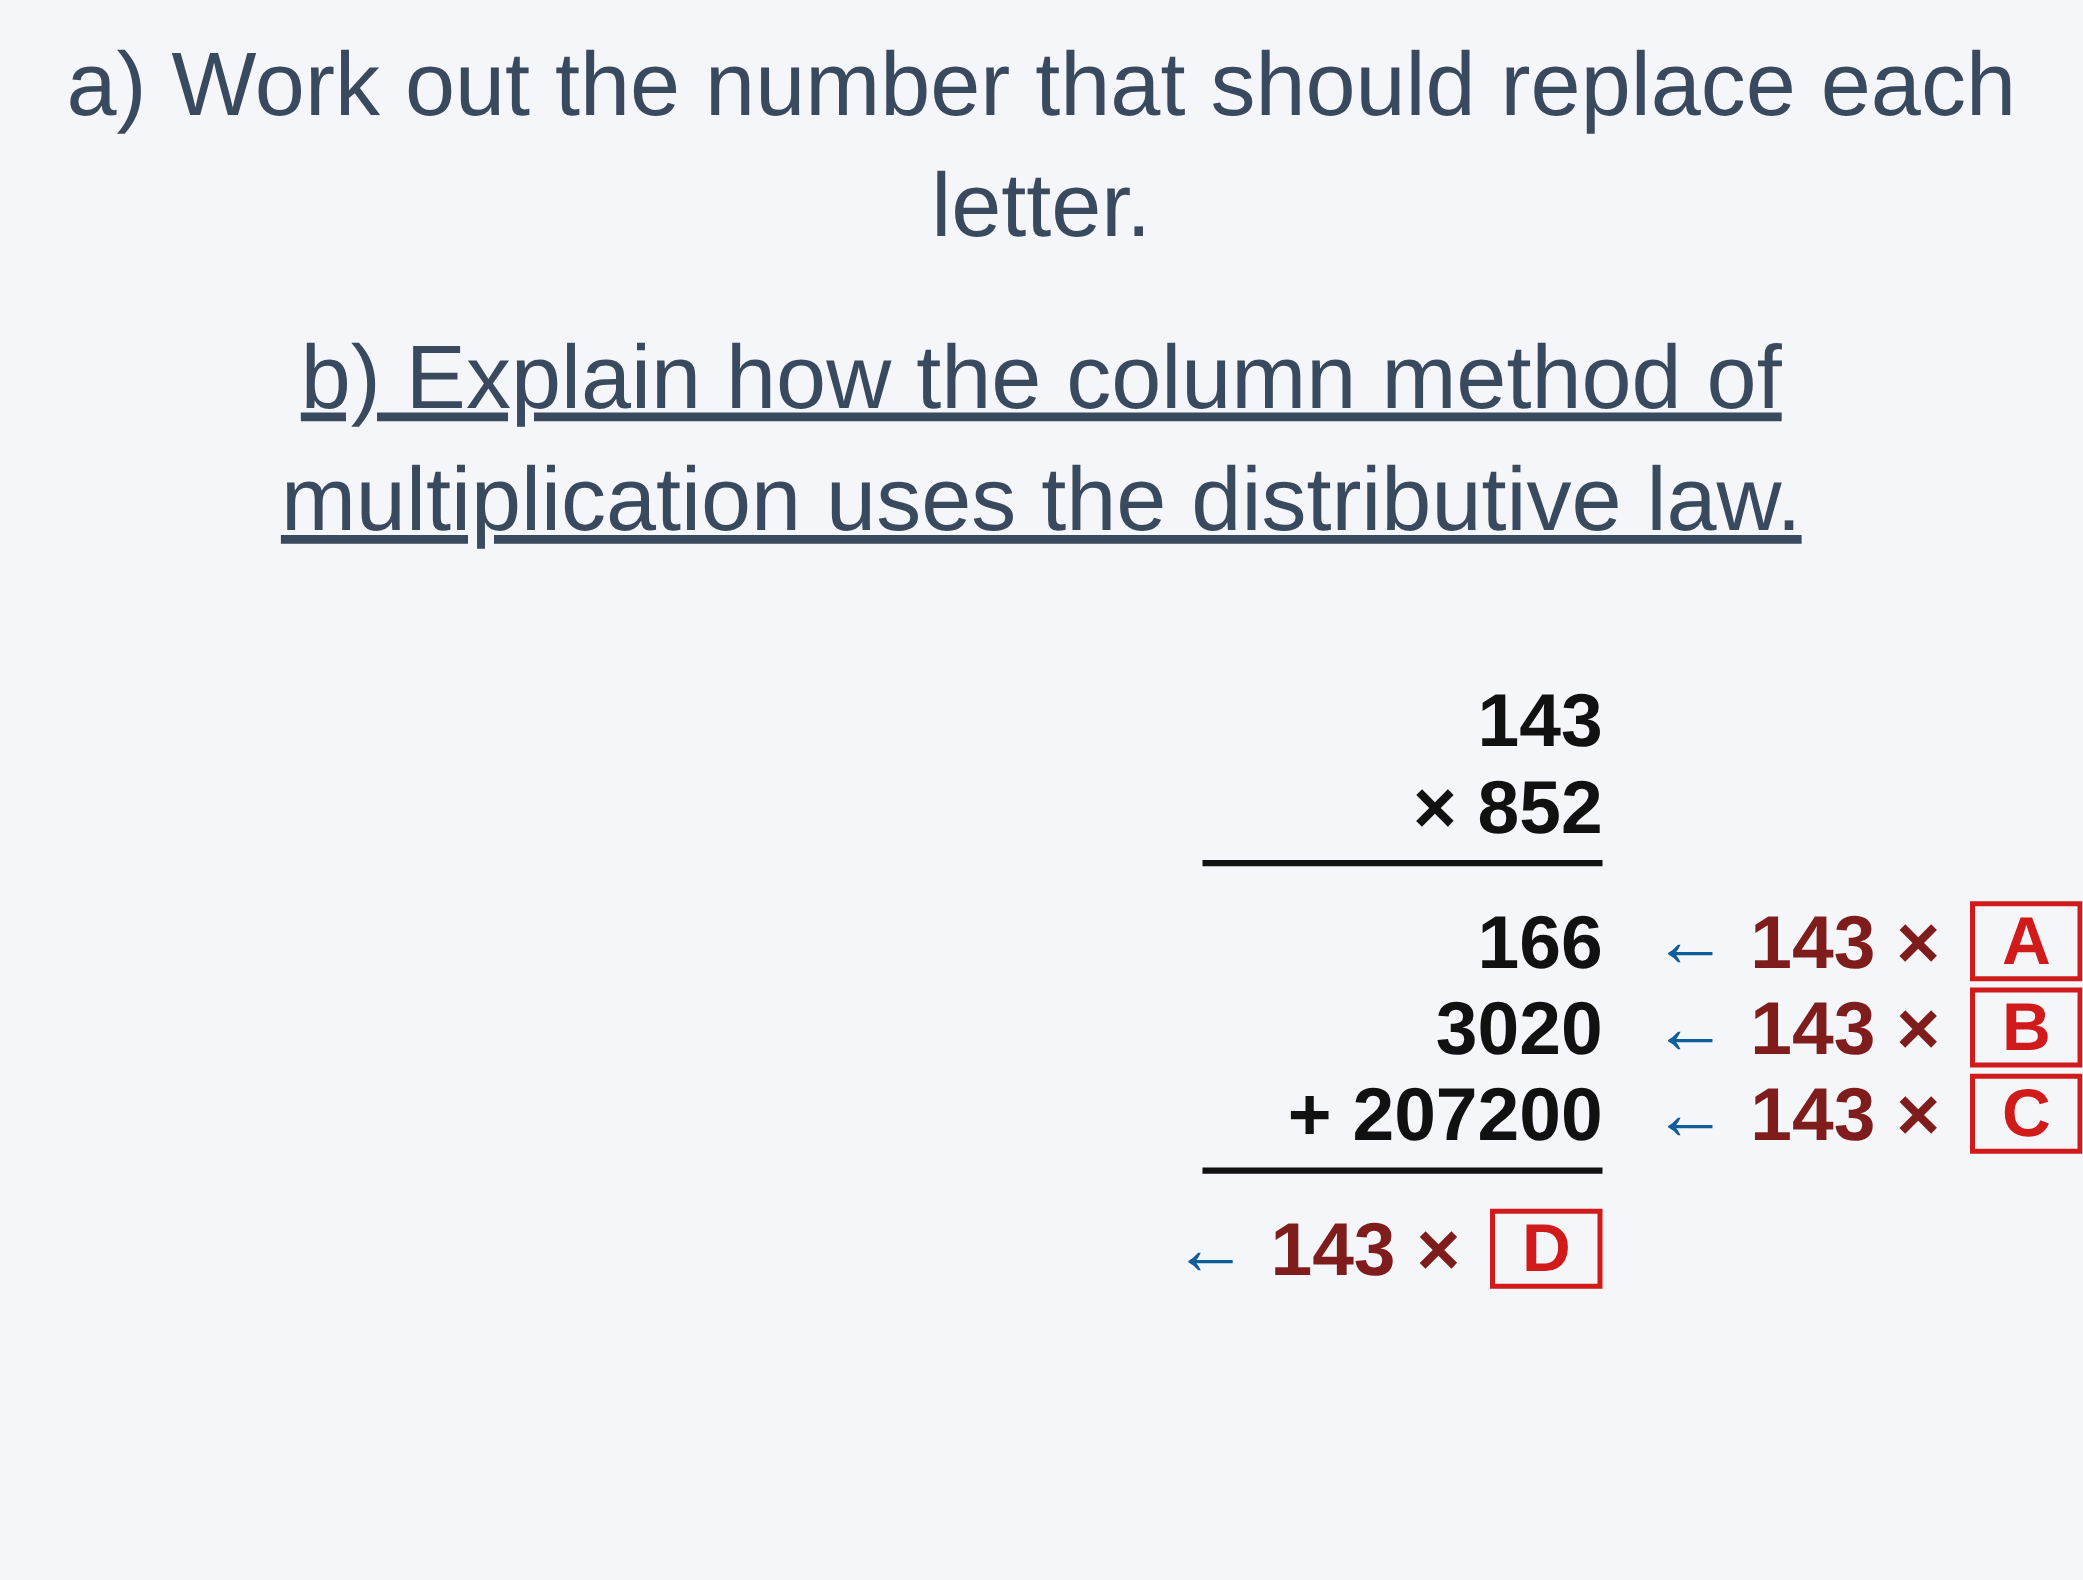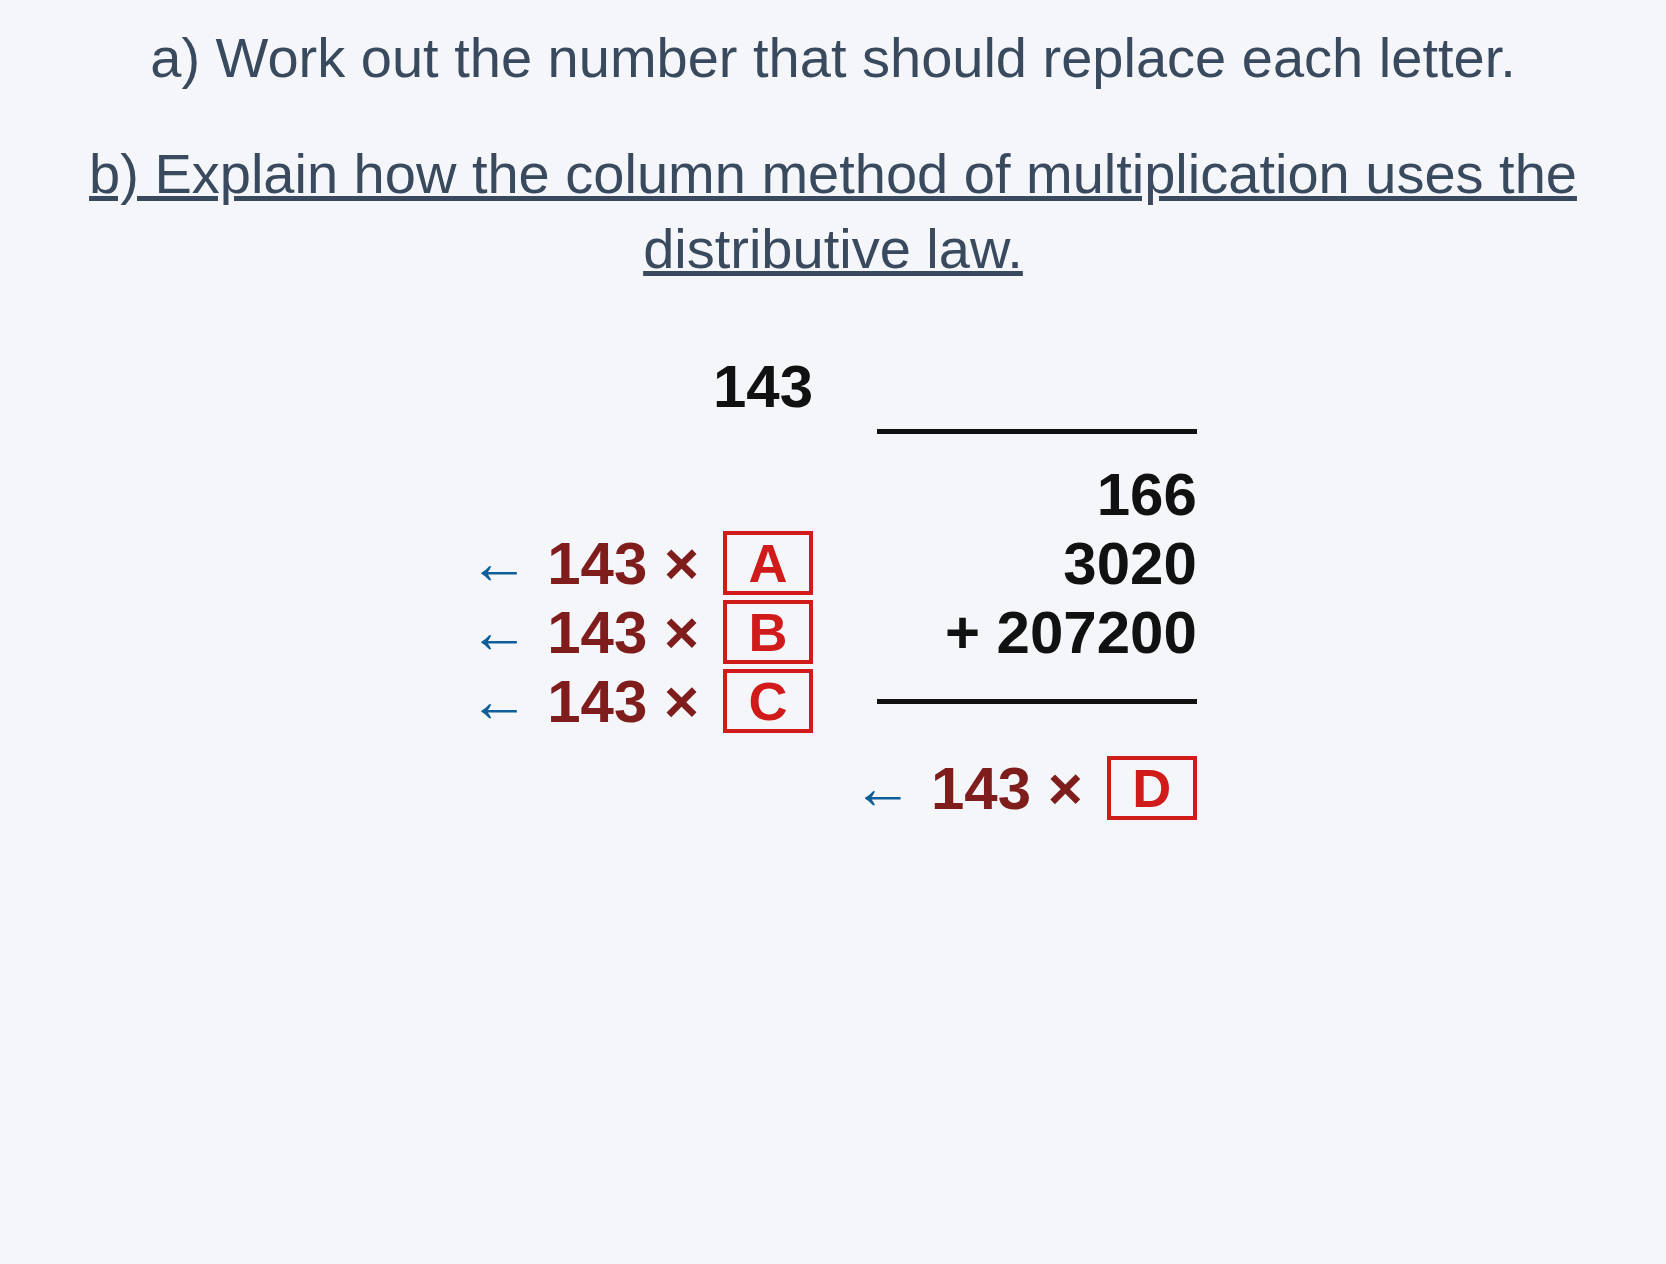--- a/index.html
+++ b/index.html
@@ -12,30 +12,30 @@
     color: #3a4a5e;
   }
   .page {
     position: relative;
     box-sizing: border-box;
     width: 1666px;
     height: 1264px;
     padding-top: 20px;
   }
   .q {
-    font-size: 56px;
+    font-size: 72px;
     line-height: 1.35;
     text-align: center;
     margin: 0 auto 30px auto;
     max-width: 1600px;
   }
   .work {
-    margin-top: 65px;
+    margin-top: 93px;
     display: flex;
-    justify-content: center;
+    justify-content: flex-end;
   }
   .work-inner {
     display: grid;
     grid-template-columns: auto auto;
     column-gap: 40px;
     align-items: center;
     color: #111;
   }
   .num, .ann {
     font-size: 60px;
@@ -88,20 +88,21 @@
   <div class="q">a) Work out the number that should replace each letter.</div>
 
   <div class="q" style="margin-top:40px;text-decoration:underline;">b) Explain how the column method of multiplication uses the distributive law.</div>
 
   <div class="work">
     <div class="work-inner">
 
       <div class="num">143</div>
       <div></div>
 
+      <div class="num">× 852</div>
       <div></div>
 
       <div>
           <div class="rule"></div>
         </div>
       <div></div>
 
       <div class="spacer"></div>
         <div></div>
 

